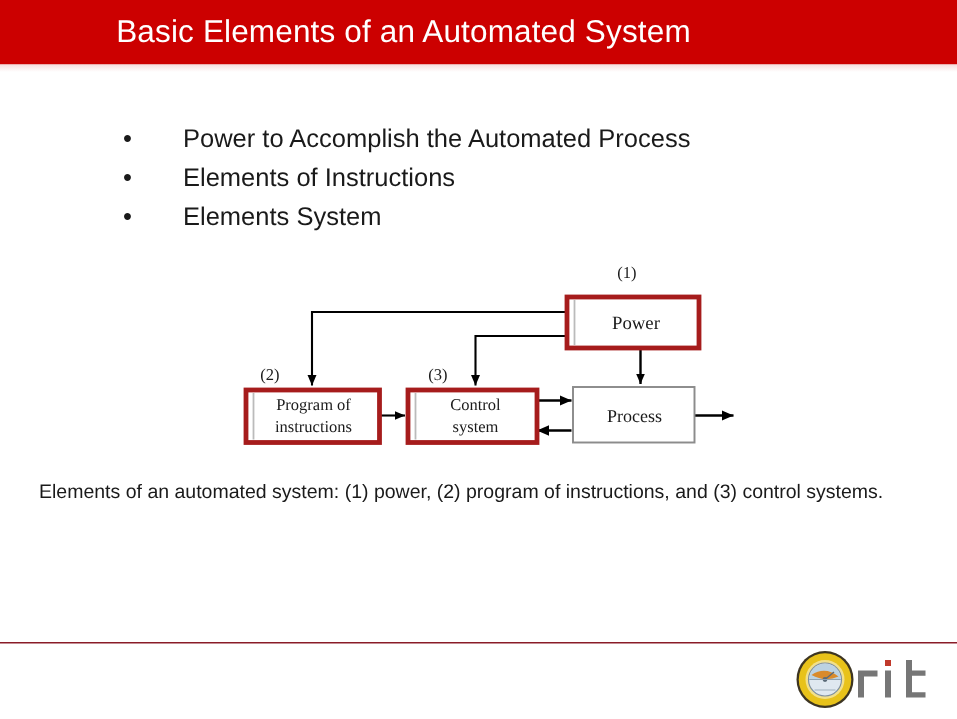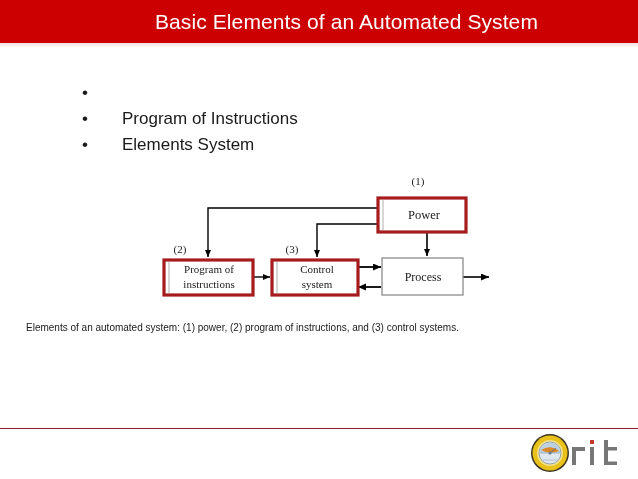--- a/index.html
+++ b/index.html
@@ -23,21 +23,21 @@
     width: 638px;
     height: 43px;
     background: #cc0000;
   }
   .header-title {
     position: absolute;
     left: 0; top: 0;
     width: 538px;
     height: 43px;
     line-height: 43px;
-    text-align: right;
+    text-align: center;
     color: #ffffff;
     font-size: 21px;
     font-weight: normal;
     letter-spacing: 0.1px;
     white-space: nowrap;
   }
   .header-shadow {
     position: absolute;
     left: 0; top: 43px;
     width: 638px;
@@ -82,21 +82,21 @@
   .diagram svg {
     display: block;
   }
 
   
   .caption {
     position: absolute;
     left: 26px;
     top: 320px;
     width: 590px;
-    font-size: 10px;
+    font-size: 13px;
     line-height: 16px;
     color: #1a1a1a;
     white-space: nowrap;
   }
 
   
   .footer-rule {
     position: absolute;
     left: 0;
     top: 428px;
@@ -115,24 +115,25 @@
 </head>
 <body>
 
 <div class="header-bar"></div>
 <div class="header-title">Basic Elements of an Automated System</div>
 <div class="header-shadow"></div>
 
 <div class="bullets">
   <div class="bullet-row">
     <span class="bullet-dot">•</span>
+    <span class="bullet-text">Power to Accomplish the Automated Process</span>
   </div>
   <div class="bullet-row">
     <span class="bullet-dot">•</span>
-    <span class="bullet-text">Program of Instructions</span>
+    <span class="bullet-text">Elements of Instructions</span>
   </div>
   <div class="bullet-row">
     <span class="bullet-dot">•</span>
     <span class="bullet-text">Elements System</span>
   </div>
 </div>
 
 <div class="diagram">
 <svg width="638" height="145" viewBox="0 0 638 145" xmlns="http://www.w3.org/2000/svg">
   <defs>

